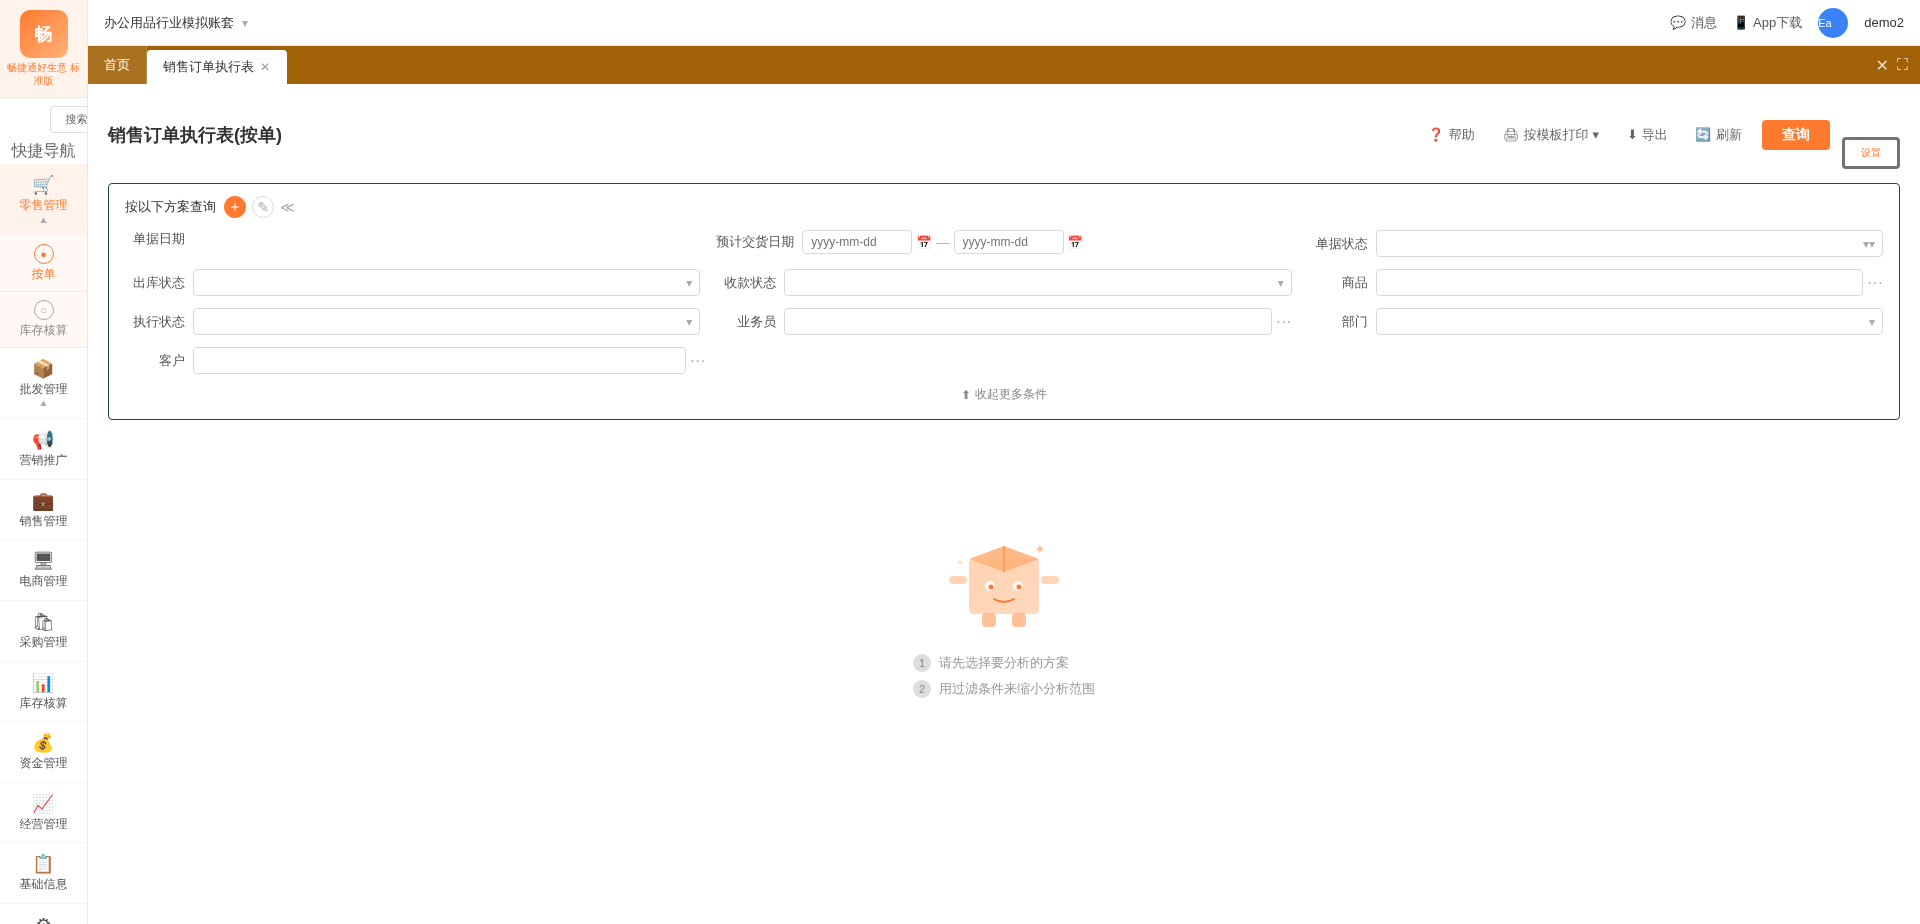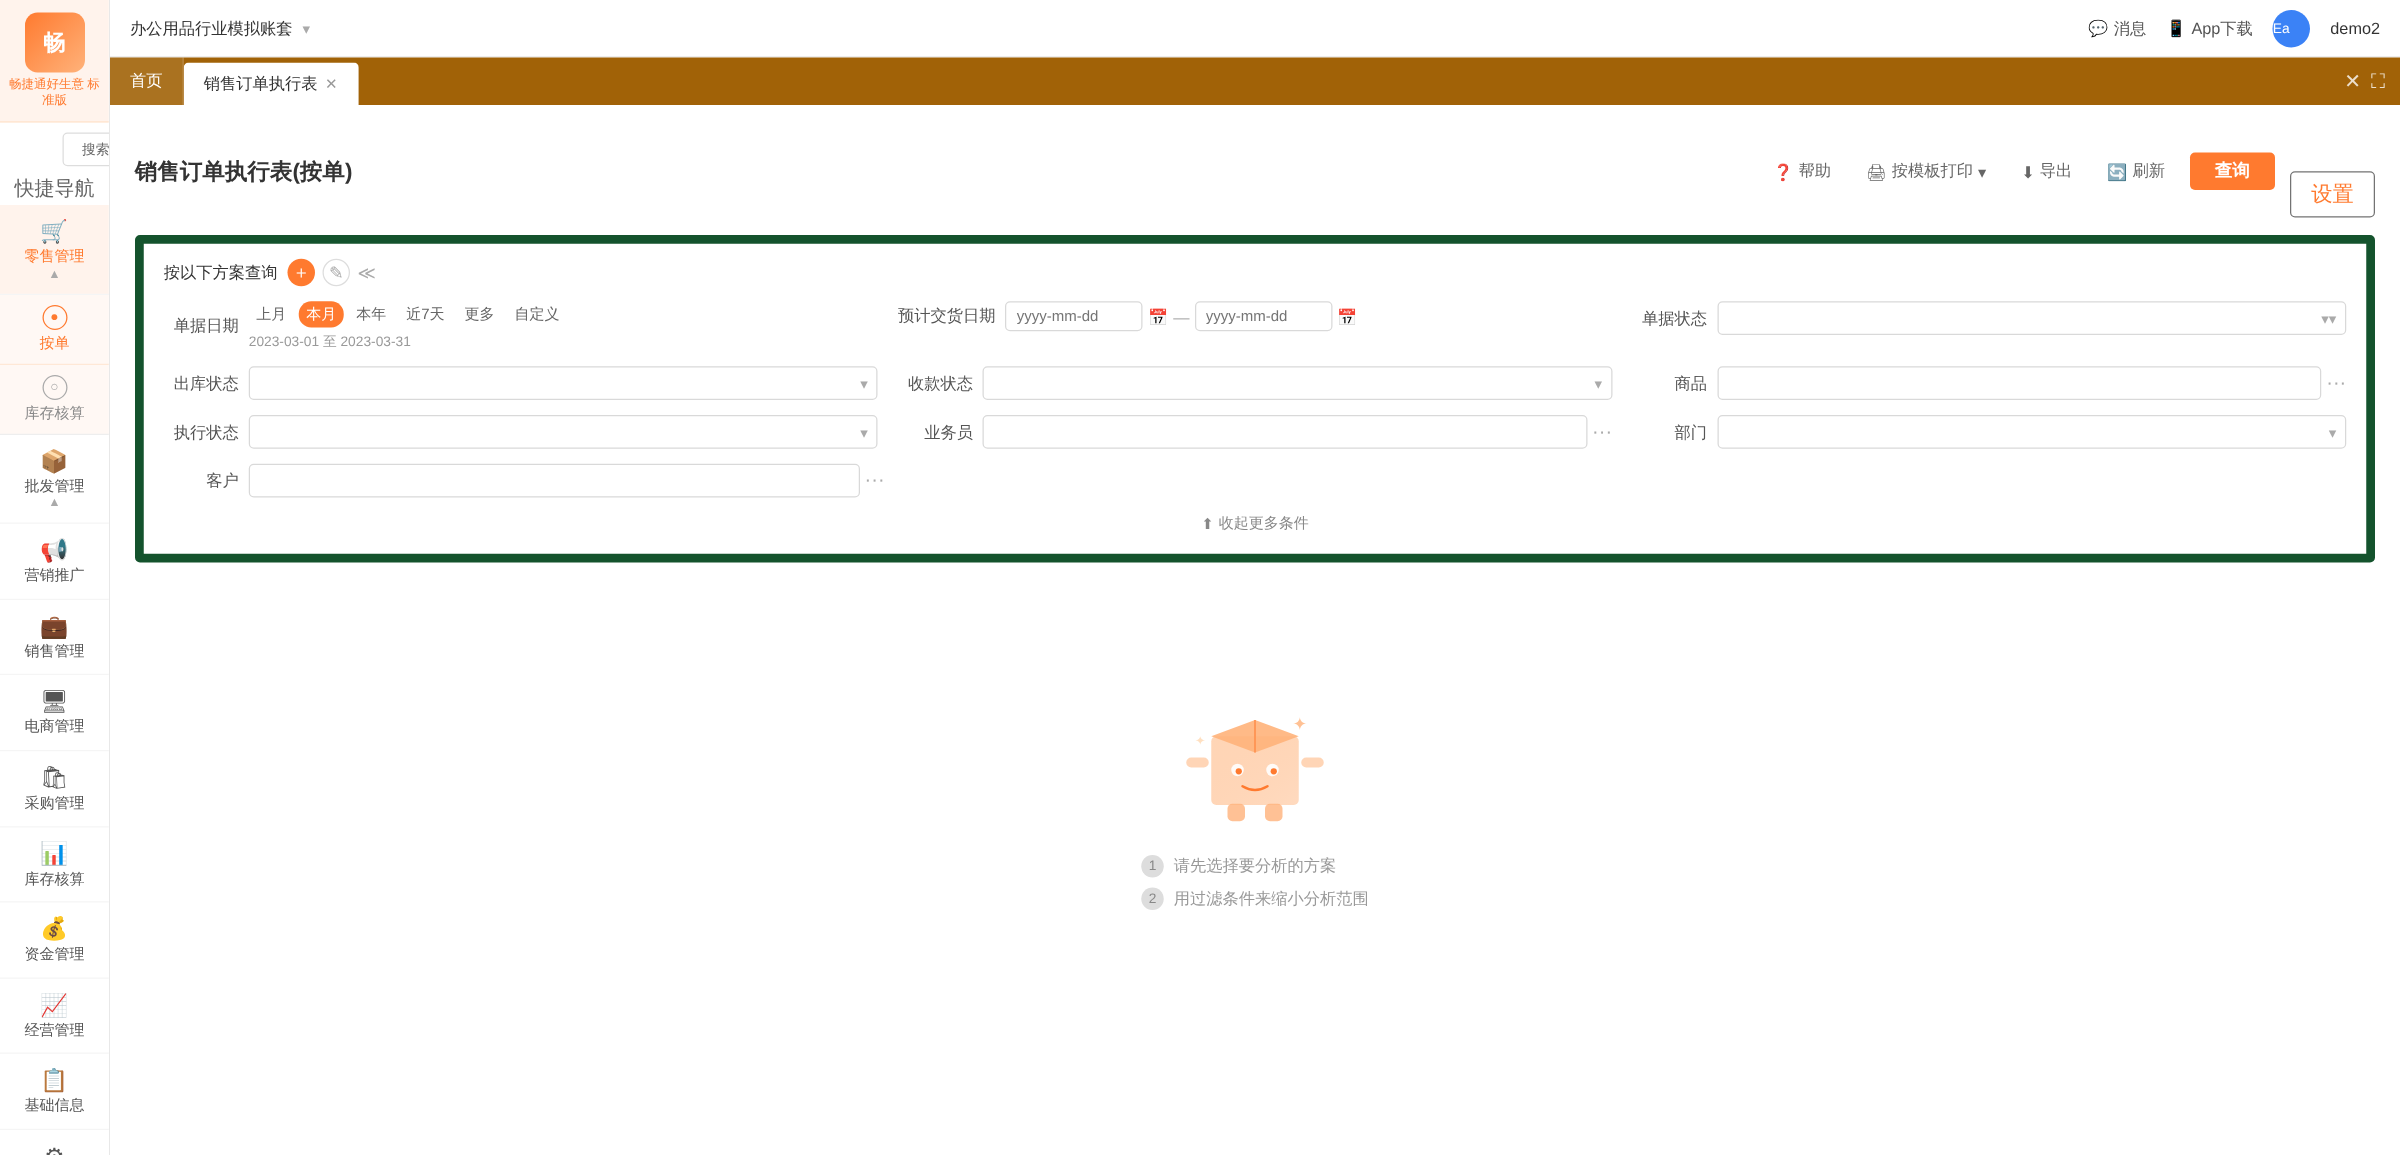--- a/index.html
+++ b/index.html
@@ -45,24 +45,24 @@
     
     .content { flex: 1; overflow: auto; background: #f5f5f5; }
     .page-container { background: #fff; margin: 0; padding: 16px 20px; min-height: 100%; }
 
     
     .page-title-bar { display: flex; align-items: center; justify-content: space-between; margin-bottom: 14px; }
     .page-title { font-size: 18px; font-weight: bold; color: #333; }
     .page-actions { display: flex; align-items: center; gap: 12px; }
     .page-action-btn { display: flex; align-items: center; gap: 4px; font-size: 13px; color: #666; cursor: pointer; background: none; border: none; padding: 4px 8px; border-radius: 4px; }
     .btn-primary { background: #ff7a2f; color: #fff; border: none; padding: 6px 20px; border-radius: 4px; font-size: 14px; cursor: pointer; font-weight: bold; }
-    .btn-settings { background: #fff; color: #ff7a2f; border: 1px solid #737373; padding: 6px 16px; border-radius: 4px; font-size: 17px; cursor: pointer; margin-top: 37px; }
-
-    
-    .filter-panel { border: 7px solid #14532d; border-radius: 4px; padding: 12px 16px; margin-bottom: 14px; background: #fff; }
+    .btn-settings { background: #fff; color: #ff7a2f; border: 3px solid #737373; padding: 6px 16px; border-radius: 4px; font-size: 10px; cursor: pointer; margin-top: 37px; }
+
+    
+    .filter-panel { border: 1px solid #14532d; border-radius: 4px; padding: 12px 16px; margin-bottom: 14px; background: #fff; }
     .filter-header { display: flex; align-items: center; margin-bottom: 12px; }
     .filter-scheme-label { font-size: 13px; color: #333; white-space: nowrap; margin-right: 8px; }
     .filter-icons { display: flex; gap: 6px; align-items: center; }
     .filter-icon-btn { width: 22px; height: 22px; border-radius: 50%; display: flex; align-items: center; justify-content: center; cursor: pointer; font-size: 14px; color: #fff; background: #ff7a2f; border: none; }
     .filter-icon-btn.secondary { background: none; color: #aaa; border: 1px solid #ddd; }
     .filter-collapse-btn { font-size: 14px; color: #aaa; cursor: pointer; background: none; border: none; }
     .filter-item { display: flex; align-items: center; gap: 8px; }
     .filter-label { font-size: 13px; color: #555; white-space: nowrap; min-width: 60px; text-align: right; }
     .filter-input { width: 100%; border: 1px solid #d9d9d9; border-radius: 4px; padding: 5px 10px; font-size: 13px; color: #333; outline: none; background: #fff; }
     .filter-select { width: 100%; border: 1px solid #d9d9d9; border-radius: 4px; padding: 5px 28px 5px 10px; font-size: 13px; color: #333; outline: none; background: #fff; appearance: none; cursor: pointer; }
@@ -236,31 +236,20 @@
             <button class="filter-icon-btn" title="添加">＋</button>
             <button class="filter-icon-btn secondary" title="编辑">✎</button>
             <button class="filter-collapse-btn">≪</button>
           </div>
         </div>
 
         <div style="display:grid;grid-template-columns:1fr 1fr 1fr;gap:16px;align-items:start;margin-bottom:12px;">
 
           <div class="filter-item">
             <span class="filter-label">单据日期</span>
-            <div style="flex:1;display:flex;flex-direction:column;gap:4px;">
-              <div style="display:flex;gap:4px;align-items:center;">
-                <span class="date-tab">上月</span>
-                <span class="date-tab active">本月</span>
-                <span class="date-tab">本年</span>
-                <span class="date-tab">近7天</span>
-                <span class="date-tab">更多</span>
-                <span class="date-tab">自定义</span>
-              </div>
-              <div style="font-size:11px;color:#999;">2023-03-01 至 2023-03-31</div>
-            </div>
           </div>
 
           <div class="filter-item">
             <span class="filter-label">预计交货日期</span>
             <div style="flex:1;display:flex;align-items:center;gap:4px;">
               <input class="date-input" type="text" placeholder="yyyy-mm-dd" style="">
               <span style="color:#aaa;cursor:pointer;">📅</span>
               <span style="color:#aaa;">—</span>
               <input class="date-input" type="text" placeholder="yyyy-mm-dd" style="">
               <span style="color:#aaa;cursor:pointer;">📅</span>

